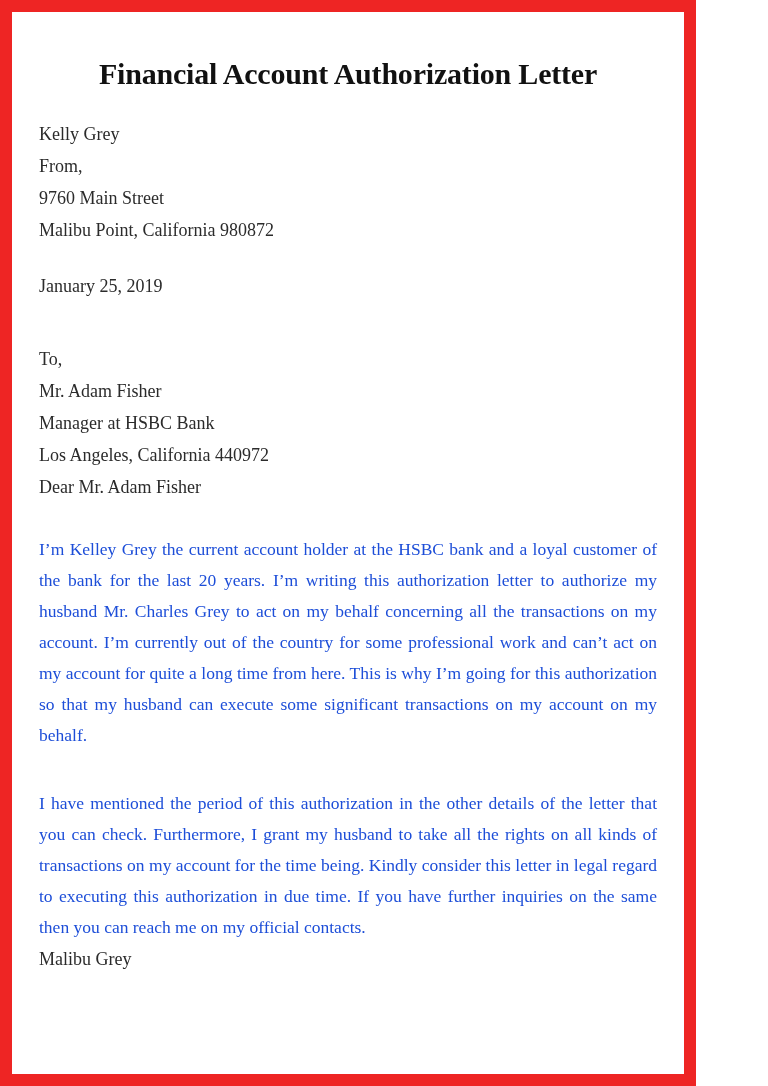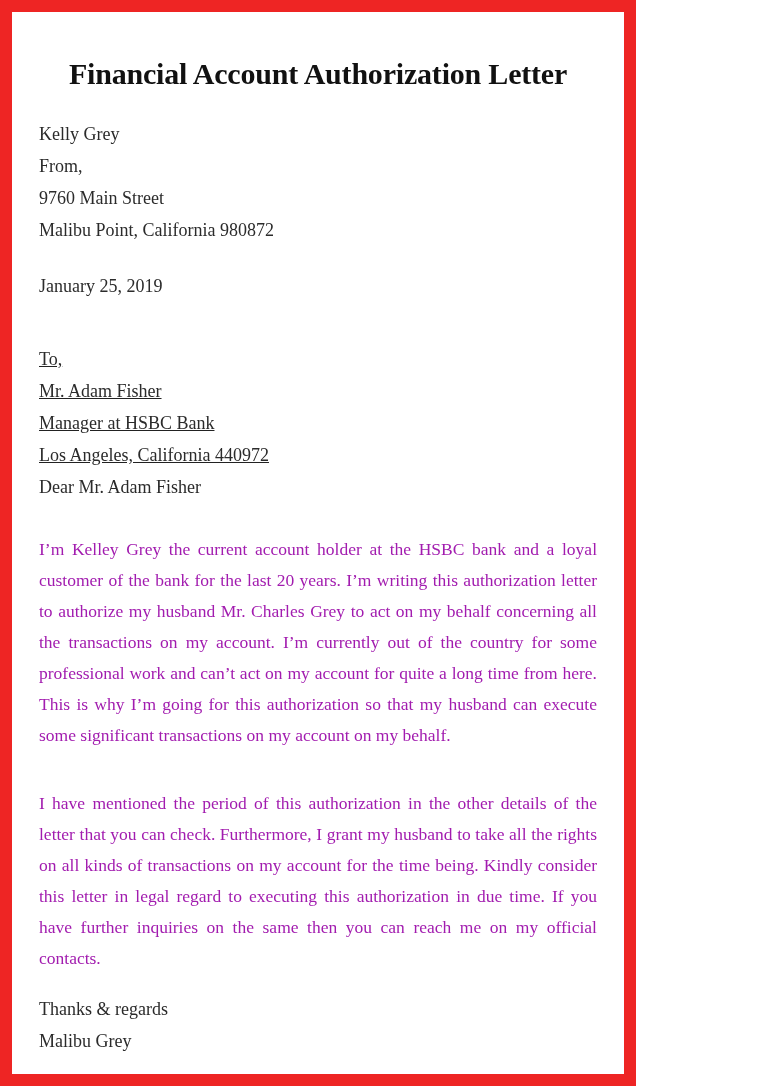--- a/index.html
+++ b/index.html
@@ -2,21 +2,21 @@
 <html><head>
 <meta charset="utf-8">
 <style>
   * { margin: 0; padding: 0; box-sizing: border-box; }
   html, body { background: #ffffff; }
   body {
     width: 768px;
     font-family: "Liberation Serif", "DejaVu Serif", serif;
   }
   .page {
-    width: 636px;
+    width: 696px;
     height: 1086px;
     border: 12px solid #ee2524;
     background: #ffffff;
     padding: 0 27px;
     overflow: hidden;
     color: #222222;
   }
   .doc-title {
     margin-top: 44px;
     margin-bottom: 26px;
@@ -26,28 +26,28 @@
     color: #111111;
     letter-spacing: -0.2px;
     line-height: 1.2;
   }
   .addr-line, .date-line, .salutation-line, .closing-line, .signature-line {
     font-size: 18px;
     line-height: 32px;
     color: #2b2b2b;
   }
   .date-line { margin-top: 24px; }
-  .to-block { margin-top: 41px; text-decoration: underline; }
+  .to-block { margin-top: 41px; }
   .salutation-line { }
   .body-para {
     margin-top: 31px;
     font-size: 17.5px;
     line-height: 31px;
     text-align: justify;
-    color: #a21caf;
+    color: #1d4ed8;
   }
   .body-para.second { margin-top: 37px; }
   .closing-line { margin-top: 19px; }
 </style>
 </head>
 <body>
 
 <div class="page">
 
   <h1 class="doc-title">Financial Account Authorization Letter</h1>
@@ -67,16 +67,15 @@
     <p class="addr-line">Manager at HSBC Bank</p>
     <p class="addr-line">Los Angeles, California 440972</p>
   </div>
 
   <p class="salutation-line">Dear Mr. Adam Fisher</p>
 
   <p class="body-para first">I’m Kelley Grey the current account holder at the HSBC bank and a loyal customer of the bank for the last 20 years. I’m writing this authorization letter to authorize my husband Mr. Charles Grey to act on my behalf concerning all the transactions on my account. I’m currently out of the country for some professional work and can’t act on my account for quite a long time from here. This is why I’m going for this authorization so that my husband can execute some significant transactions on my account on my behalf.</p>
 
   <p class="body-para second">I have mentioned the period of this authorization in the other details of the letter that you can check. Furthermore, I grant my husband to take all the rights on all kinds of transactions on my account for the time being. Kindly consider this letter in legal regard to executing this authorization in due time. If you have further inquiries on the same then you can reach me on my official contacts.</p>
 
-  <p class="closing-line">Thanks &amp; regards</p>
   <p class="signature-line">Malibu Grey</p>
 
 </div>
 
 </body></html>

